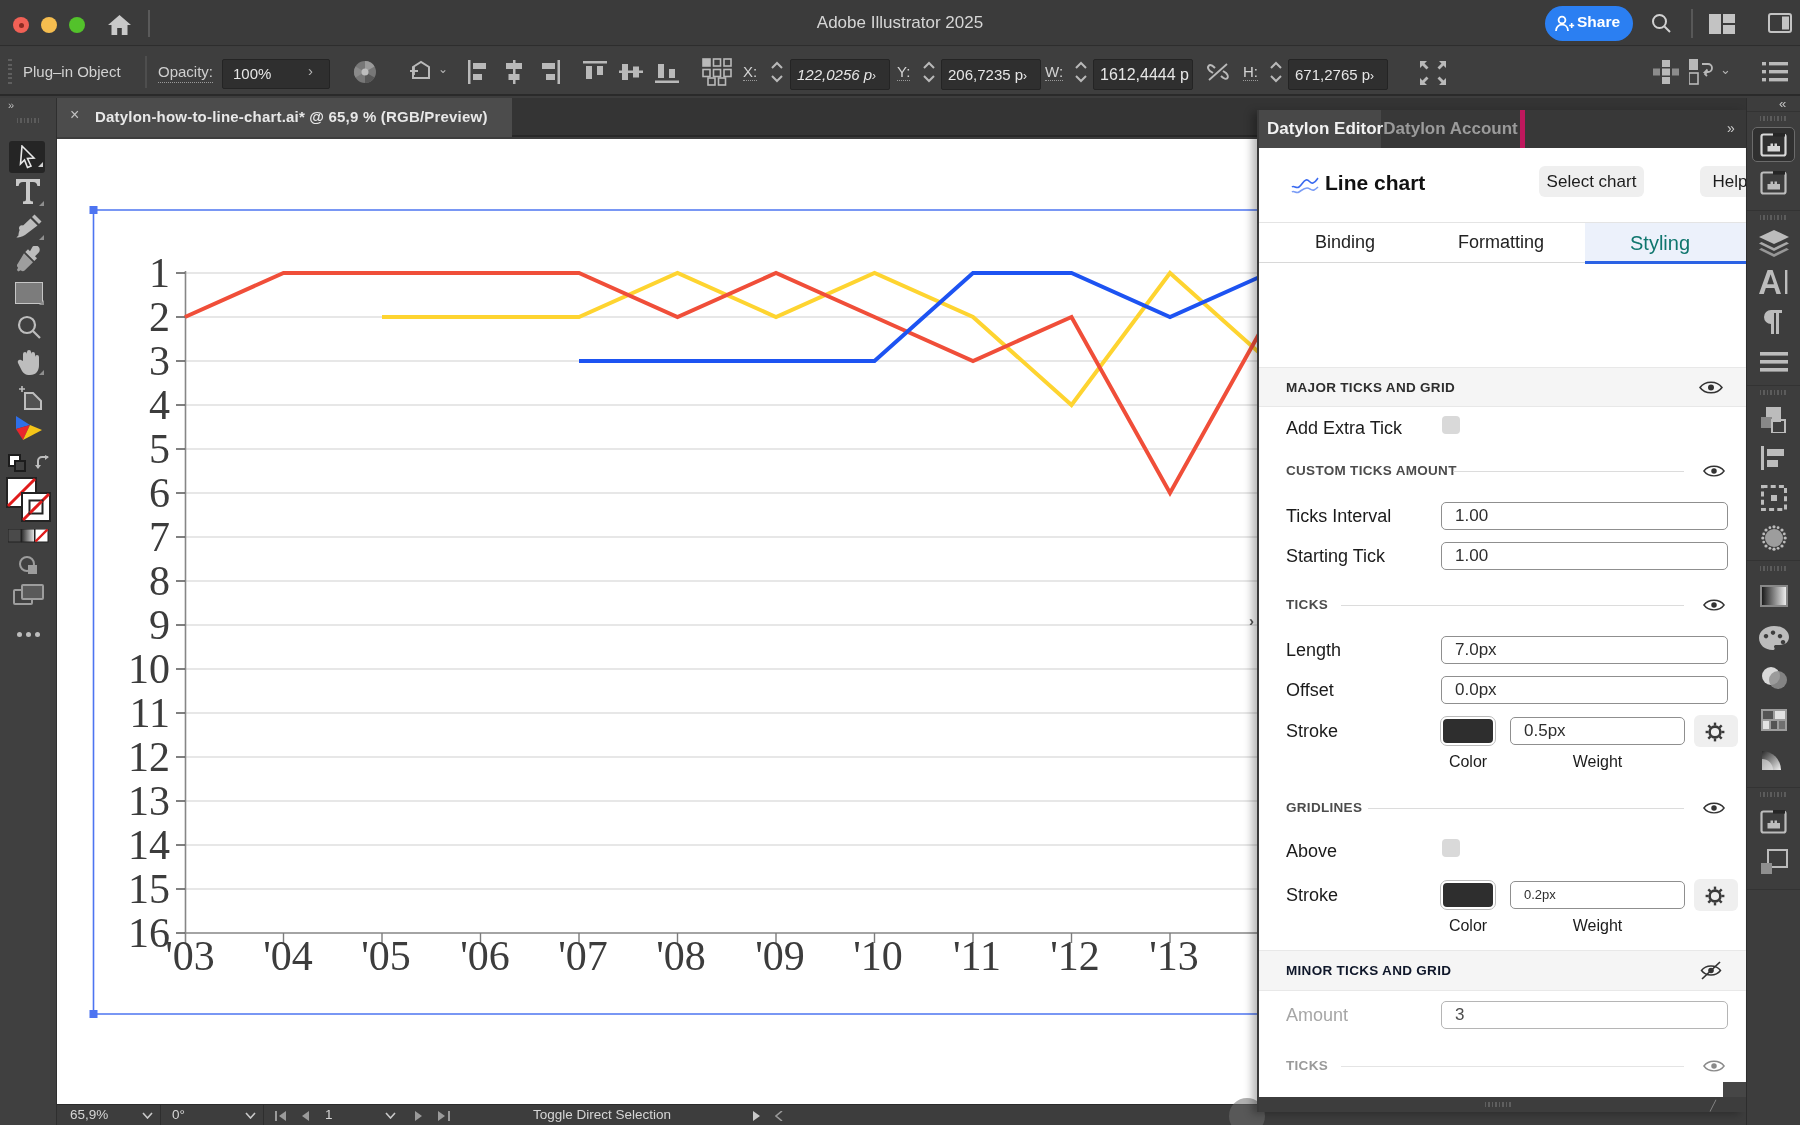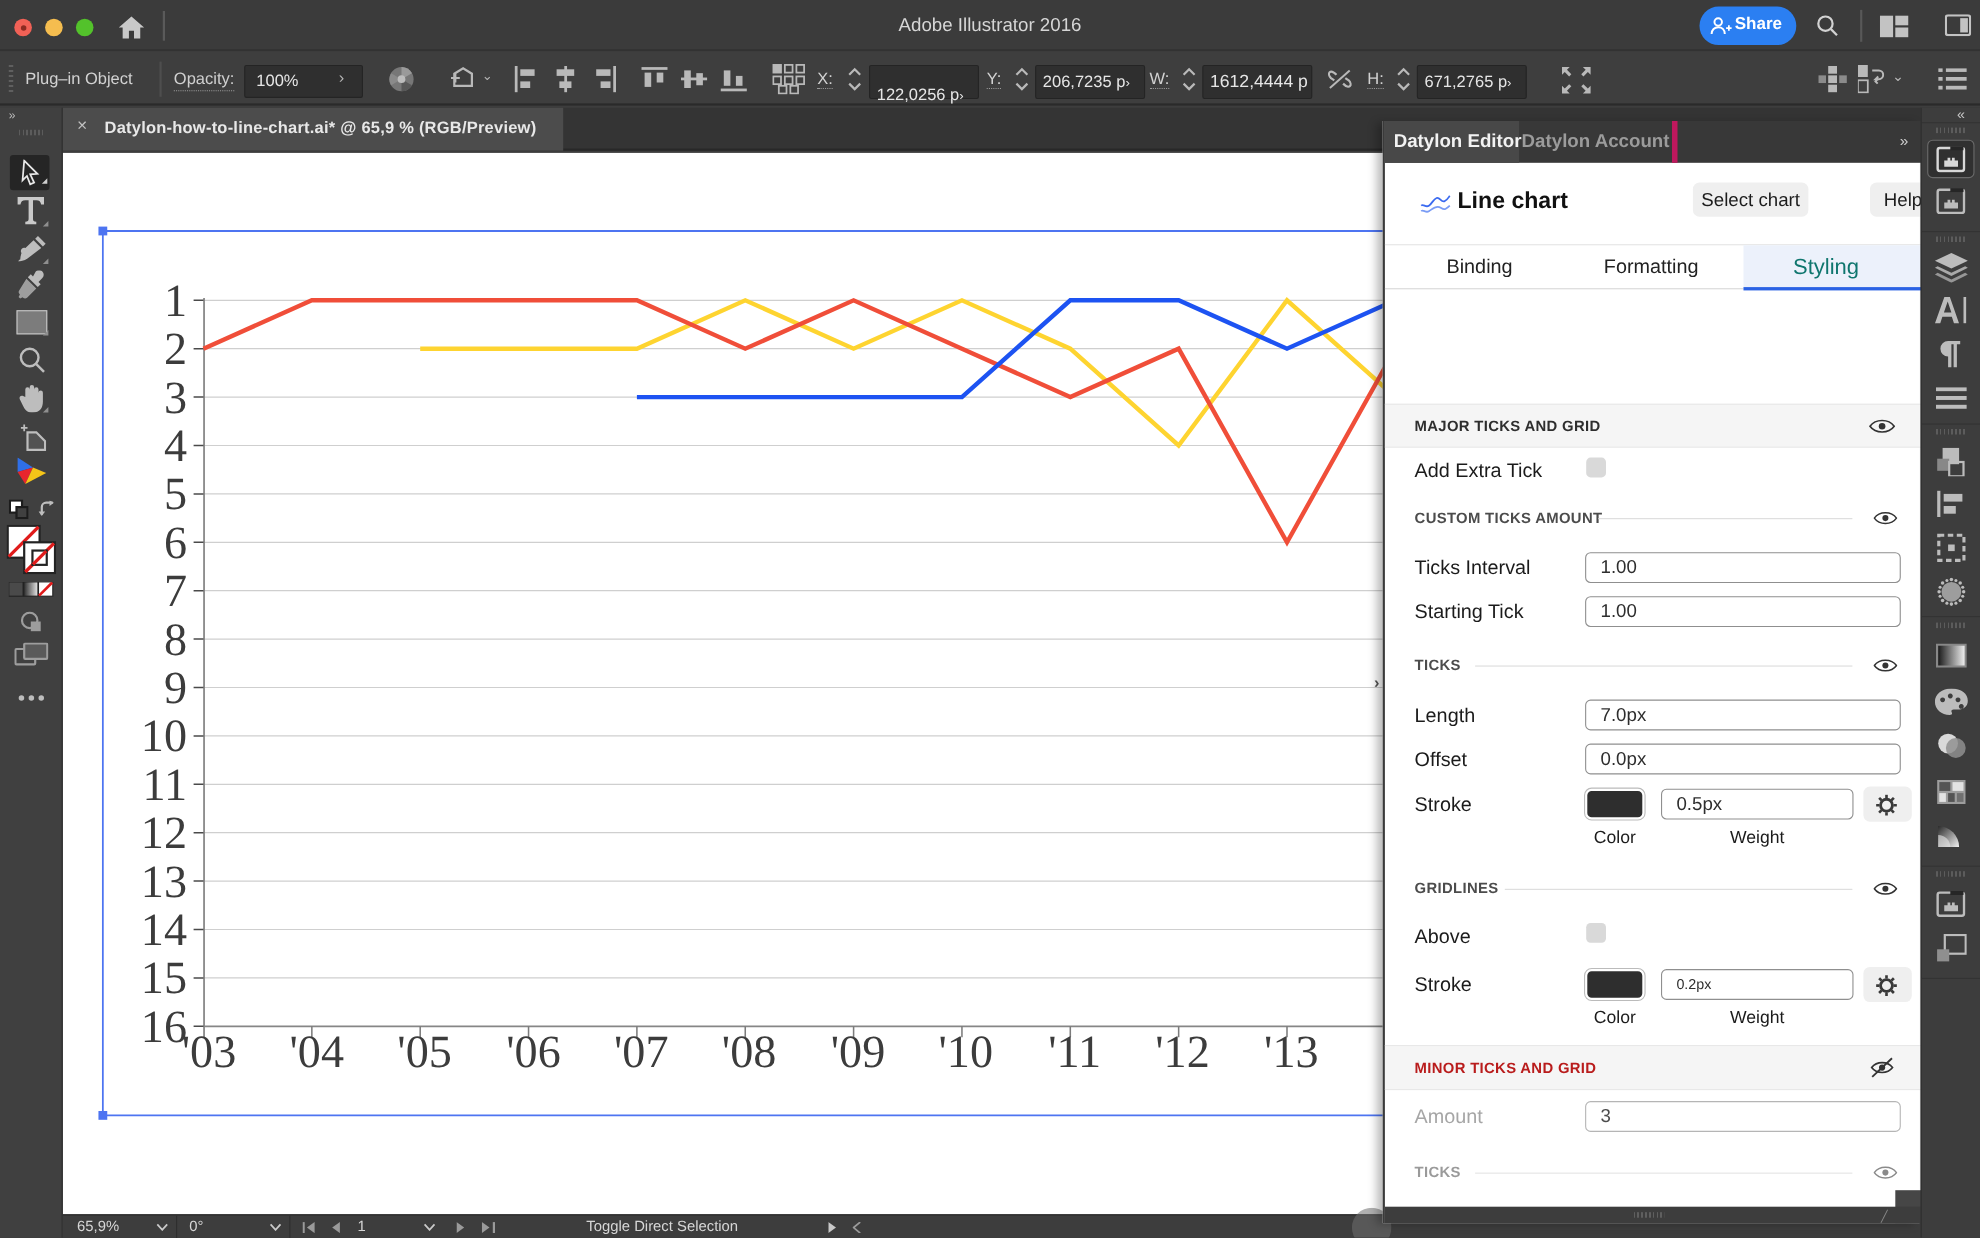--- a/index.html
+++ b/index.html
@@ -12,21 +12,21 @@
 
 <div class="abs" style="left:0;top:0;width:1800px;height:46px;background:#3b3b3b;border-bottom:1px solid #2d2d2d;">
   <div class="abs" style="left:13px;top:17px;width:16px;height:16px;border-radius:50%;background:#f16156;"></div>
   <div class="abs" style="left:18.5px;top:22.5px;width:5px;height:5px;border-radius:50%;background:#8c2b22;"></div>
   <div class="abs" style="left:41px;top:17px;width:16px;height:16px;border-radius:50%;background:#f5bd4f;"></div>
   <div class="abs" style="left:69px;top:17px;width:16px;height:16px;border-radius:50%;background:#53c22b;"></div>
   <svg class="abs" style="left:107px;top:13px" width="25" height="24" viewBox="0 0 25 24" fill="#c9c9c9">
       <path d="M12.5 2 L24 12 H20.5 V22 H14.8 V15 H10.2 V22 H4.5 V12 H1 Z"></path>
     </svg>
   <div class="abs" style="left:148px;top:10px;width:2px;height:27px;background:#5a5a5a;"></div>
-  <div class="abs" style="left:0;top:0;width:1800px;height:46px;line-height:46px;text-align:center;color:#d6d6d6;font-size:17px;">Adobe Illustrator 2016</div>
+  <div class="abs" style="left:0;top:0;width:1800px;height:46px;line-height:46px;text-align:center;color:#d6d6d6;font-size:17px;">Adobe Illustrator 2025</div>
   <div class="abs" style="left:1545px;top:6px;width:88px;height:35px;border-radius:18px;background:#2b7ff2;"></div>
   <svg class="abs" style="left:1553px;top:13px" width="22" height="22" viewBox="0 0 22 22" fill="none" stroke="#fff" stroke-width="1.8">
       <circle cx="9" cy="7" r="3.4"></circle>
       <path d="M3 18c0-3.9 2.7-6.3 6-6.3s6 2.4 6 6.3" fill="none"></path>
       <path d="M16.2 12.5 h5 M18.7 10 v5" stroke-width="1.6"></path>
     </svg>
   <div class="abs" style="left:1577px;top:13px;color:#fff;font-size:15.5px;font-weight:bold;">Share</div>
   <svg class="abs" style="left:1650px;top:12px" width="22" height="22" viewBox="0 0 22 22" fill="none" stroke="#d2d2d2" stroke-width="2">
       <circle cx="9.5" cy="9.5" r="6.5"></circle>
       <path d="M14.5 14.5 L20 20"></path>
@@ -105,21 +105,21 @@
     <rect x="22" y="11.5" width="7" height="7"></rect>
     <rect x="6" y="20" width="7" height="7"></rect>
     <rect x="16.5" y="20" width="7" height="7"></rect>
   </svg>
 <div class="abs" style="left:743px;top:63px;color:#d2d2d2;font-size:15px;border-bottom:1px dotted #9a9a9a;">X:</div>
 <svg class="abs" style="left:768px;top:58px" width="18" height="28" viewBox="0 0 18 28" fill="none" stroke="#b9b9b9" stroke-width="2">
     <path d="M4 10 L9 5 L14 10"></path>
     <path d="M4 18 L9 23 L14 18"></path>
   </svg>
 <div class="abs" style="left:790px;top:59px;width:100px;height:31px;background:#2f2f2f;border:1px solid #242424;border-radius:2px;"></div>
-<div class="abs" style="left:797px;top:78px;color:#e6e6e6;font-size:15px;">122,0256 p<span style="font-size:12px;">›</span></div>
+<div class="abs" style="left:797px;top:66px;color:#e6e6e6;font-size:15px;font-style:italic;">122,0256 p<span style="font-size:12px;">›</span></div>
 <div class="abs" style="left:897px;top:63px;color:#d2d2d2;font-size:15px;border-bottom:1px dotted #9a9a9a;">Y:</div>
 <svg class="abs" style="left:920px;top:58px" width="18" height="28" viewBox="0 0 18 28" fill="none" stroke="#b9b9b9" stroke-width="2">
     <path d="M4 10 L9 5 L14 10"></path>
     <path d="M4 18 L9 23 L14 18"></path>
   </svg>
 <div class="abs" style="left:941px;top:59px;width:100px;height:31px;background:#2f2f2f;border:1px solid #242424;border-radius:2px;"></div>
 <div class="abs" style="left:948px;top:66px;color:#e6e6e6;font-size:15px;">206,7235 p<span style="font-size:12px;">›</span></div>
 <div class="abs" style="left:1045px;top:63px;color:#d2d2d2;font-size:15px;border-bottom:1px dotted #9a9a9a;">W:</div>
 <svg class="abs" style="left:1072px;top:58px" width="18" height="28" viewBox="0 0 18 28" fill="none" stroke="#b9b9b9" stroke-width="2">
     <path d="M4 10 L9 5 L14 10"></path>
@@ -519,21 +519,21 @@
           <line x1="14.5" y1="14.5" x2="16.7" y2="16.7"></line>
           <line x1="3.3" y1="16.7" x2="5.5" y2="14.5"></line>
           <line x1="14.5" y1="5.5" x2="16.7" y2="3.3"></line>
         </g>
       </g>
     </svg>
   <div class="abs" style="left:182px;top:807px;width:54px;text-align:center;color:#1b1b1b;font-size:16px;">Color</div>
   <div class="abs" style="left:251px;top:807px;width:175px;text-align:center;color:#1b1b1b;font-size:16px;">Weight</div>
 
   <div class="abs" style="left:0;top:840px;width:488px;height:41px;background:#f5f5f5;border-top:1px solid #e8e8e8;border-bottom:1px solid #e8e8e8;">
-    <div class="abs" style="left:27px;top:12px;color:#b91c1c;font-size:13.5px;font-weight:bold;letter-spacing:.3px;">MINOR TICKS AND GRID</div>
+    <div class="abs" style="left:27px;top:12px;color:#0f172a;font-size:13.5px;font-weight:bold;letter-spacing:.3px;">MINOR TICKS AND GRID</div>
     <svg class="abs" style="left:440px;top:10px" width="24" height="19" viewBox="0 0 24 19">
         <path d="M2.5 9.5 C7 3.5,17 3.5,21.5 9.5 C17 15.5,7 15.5,2.5 9.5 Z" fill="none" stroke="#333" stroke-width="1.5"></path>
         <circle cx="12" cy="9.5" r="2.8" fill="#333"></circle>
         <line x1="21" y1="1" x2="3" y2="18" stroke="#333" stroke-width="1.7"></line>
       </svg>
   </div>
   <div class="abs" style="left:27px;top:895px;color:#a6a6a6;font-size:18px;">Amount</div>
   <div class="abs" style="left:182px;top:891px;width:287px;height:28px;border:1px solid #b5b5b5;border-radius:5px;color:#4c4c4c;font-size:17px;line-height:26px;padding-left:13px;">3</div>
   <div class="abs" style="left:27px;top:948px;color:#9a9a9a;font-size:13.5px;font-weight:bold;letter-spacing:.3px;">TICKS</div>
   <div class="abs" style="left:82px;top:956px;width:343px;height:1px;background:#e4e4e4;"></div>

